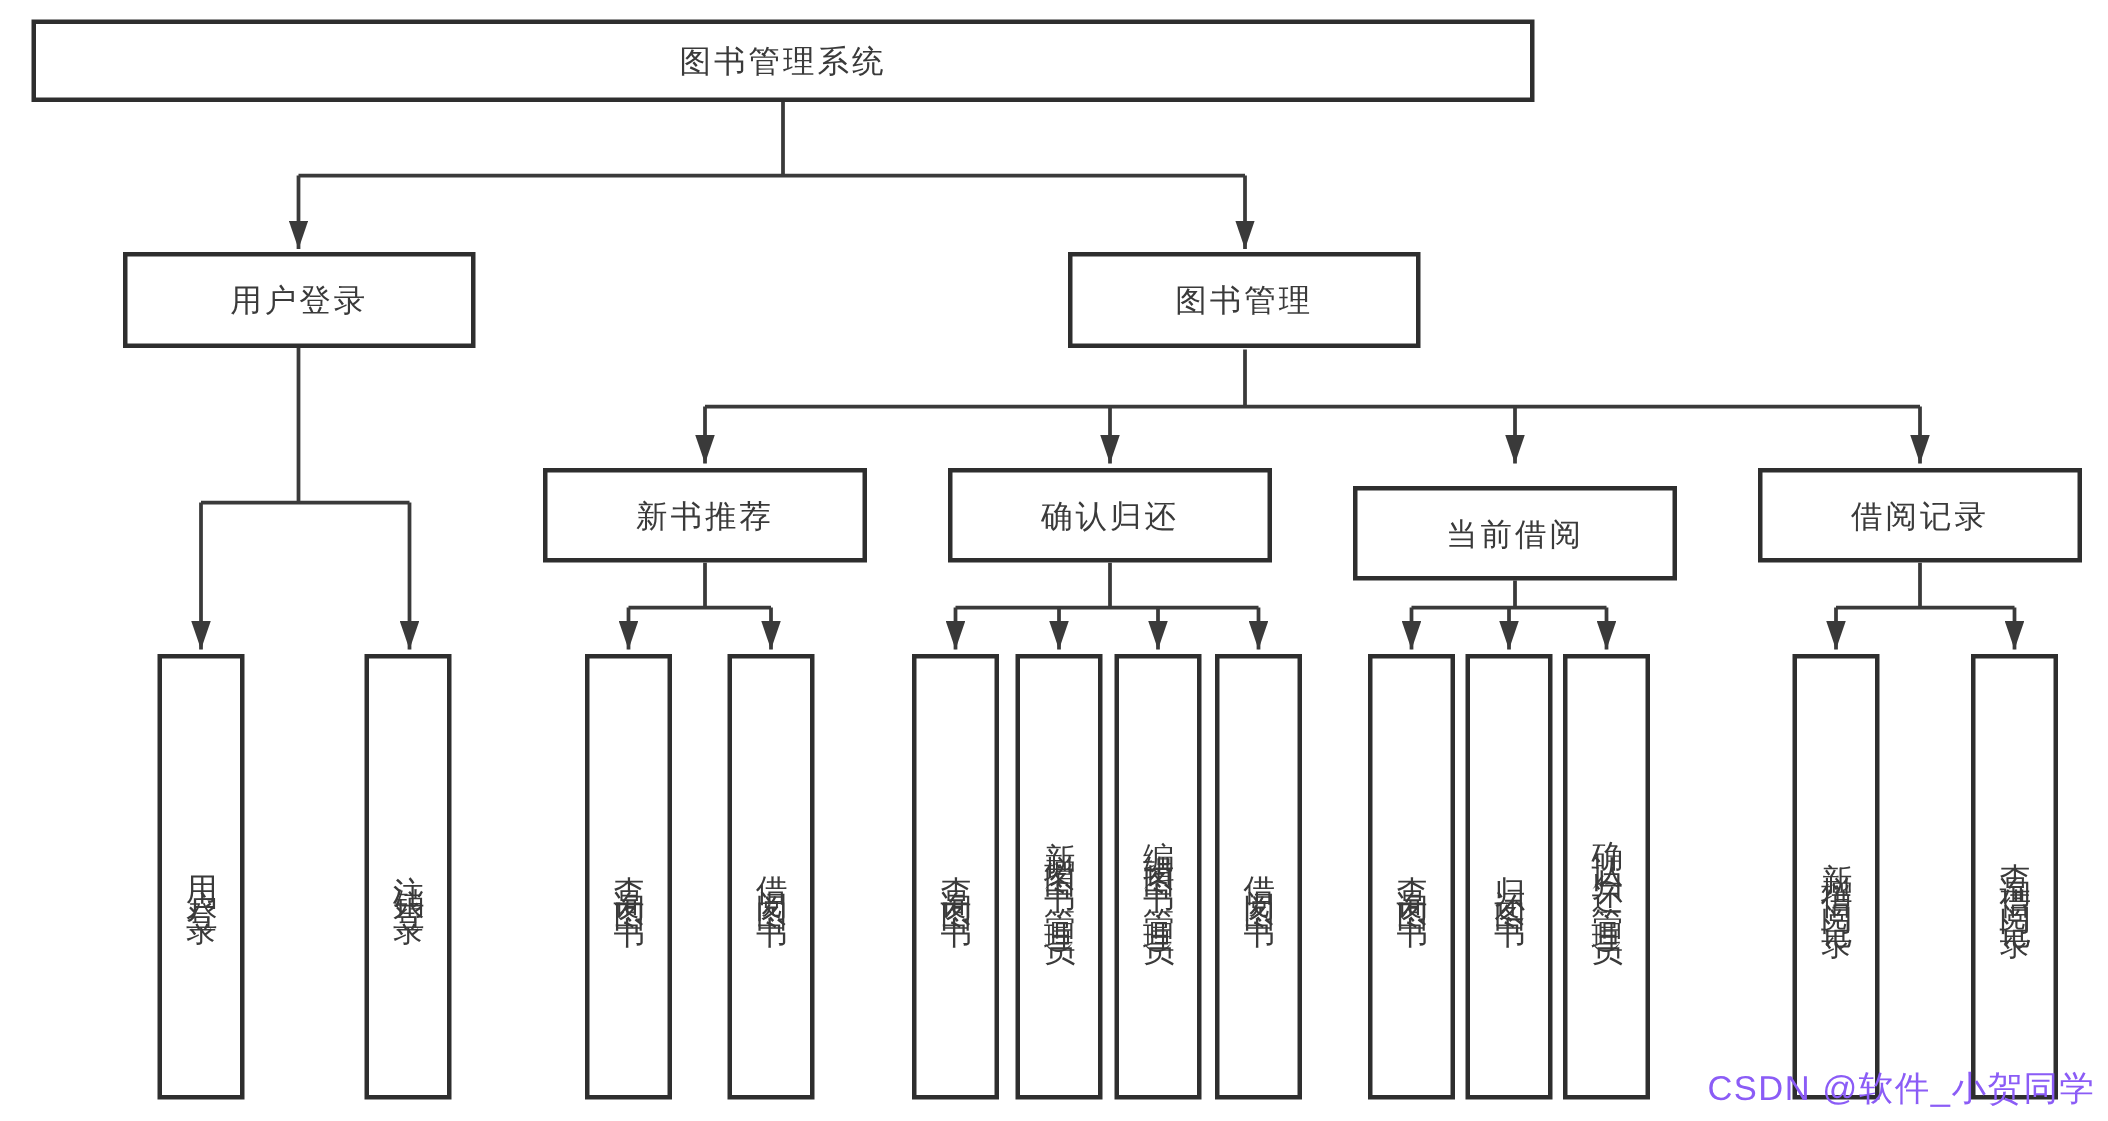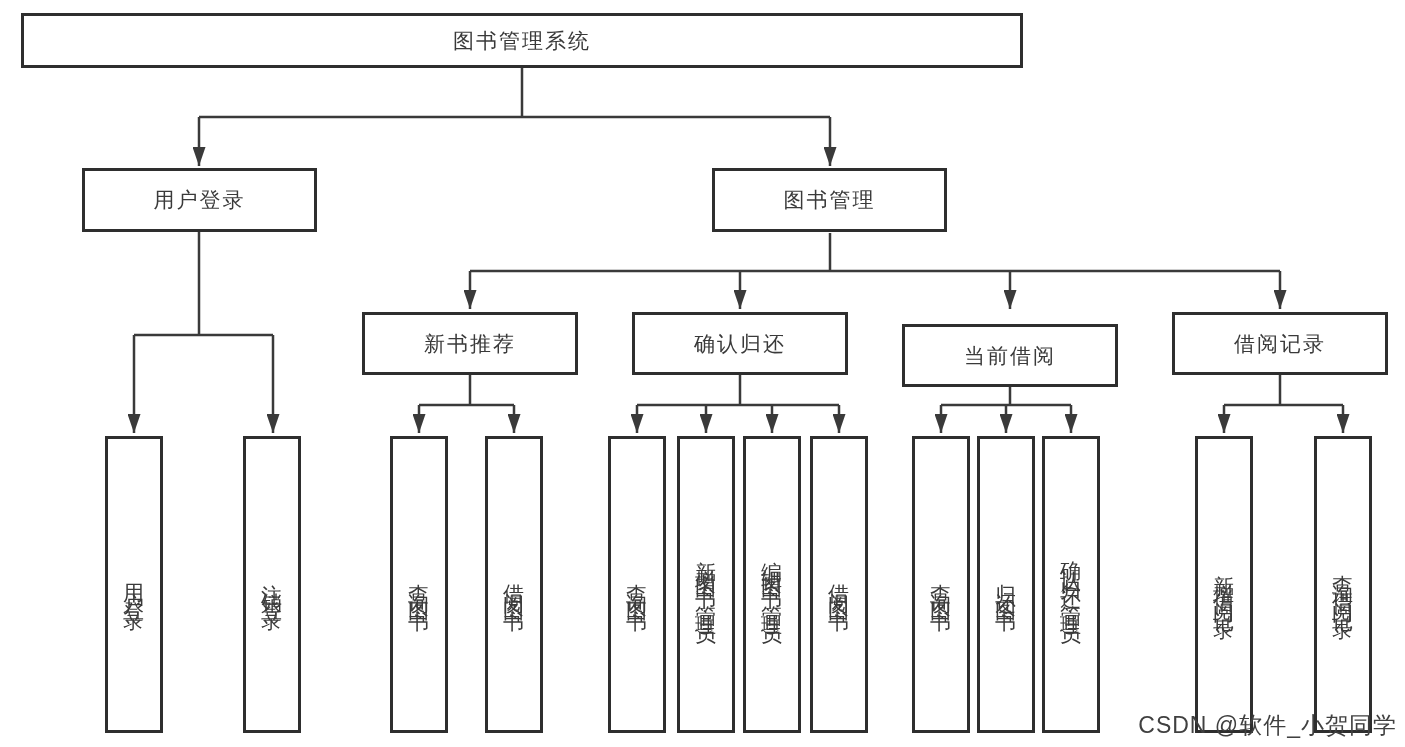--- a/index.html
+++ b/index.html
@@ -29,21 +29,21 @@
     writing-mode: vertical-rl;
     font-size: 21px;
     letter-spacing: 9px;
     line-height: 1;
   }
   .watermark {
     position: absolute;
     right: 8px;
     bottom: 6px;
     font-size: 23px;
-    color: #404040;
+    color: #8b5cf6;
     letter-spacing: 1px;
     white-space: nowrap;
   }
 </style>
 </head>
 <body>
 
 <div class="canvas">
 
   <svg class="connectors" viewBox="0 0 1405 747">

